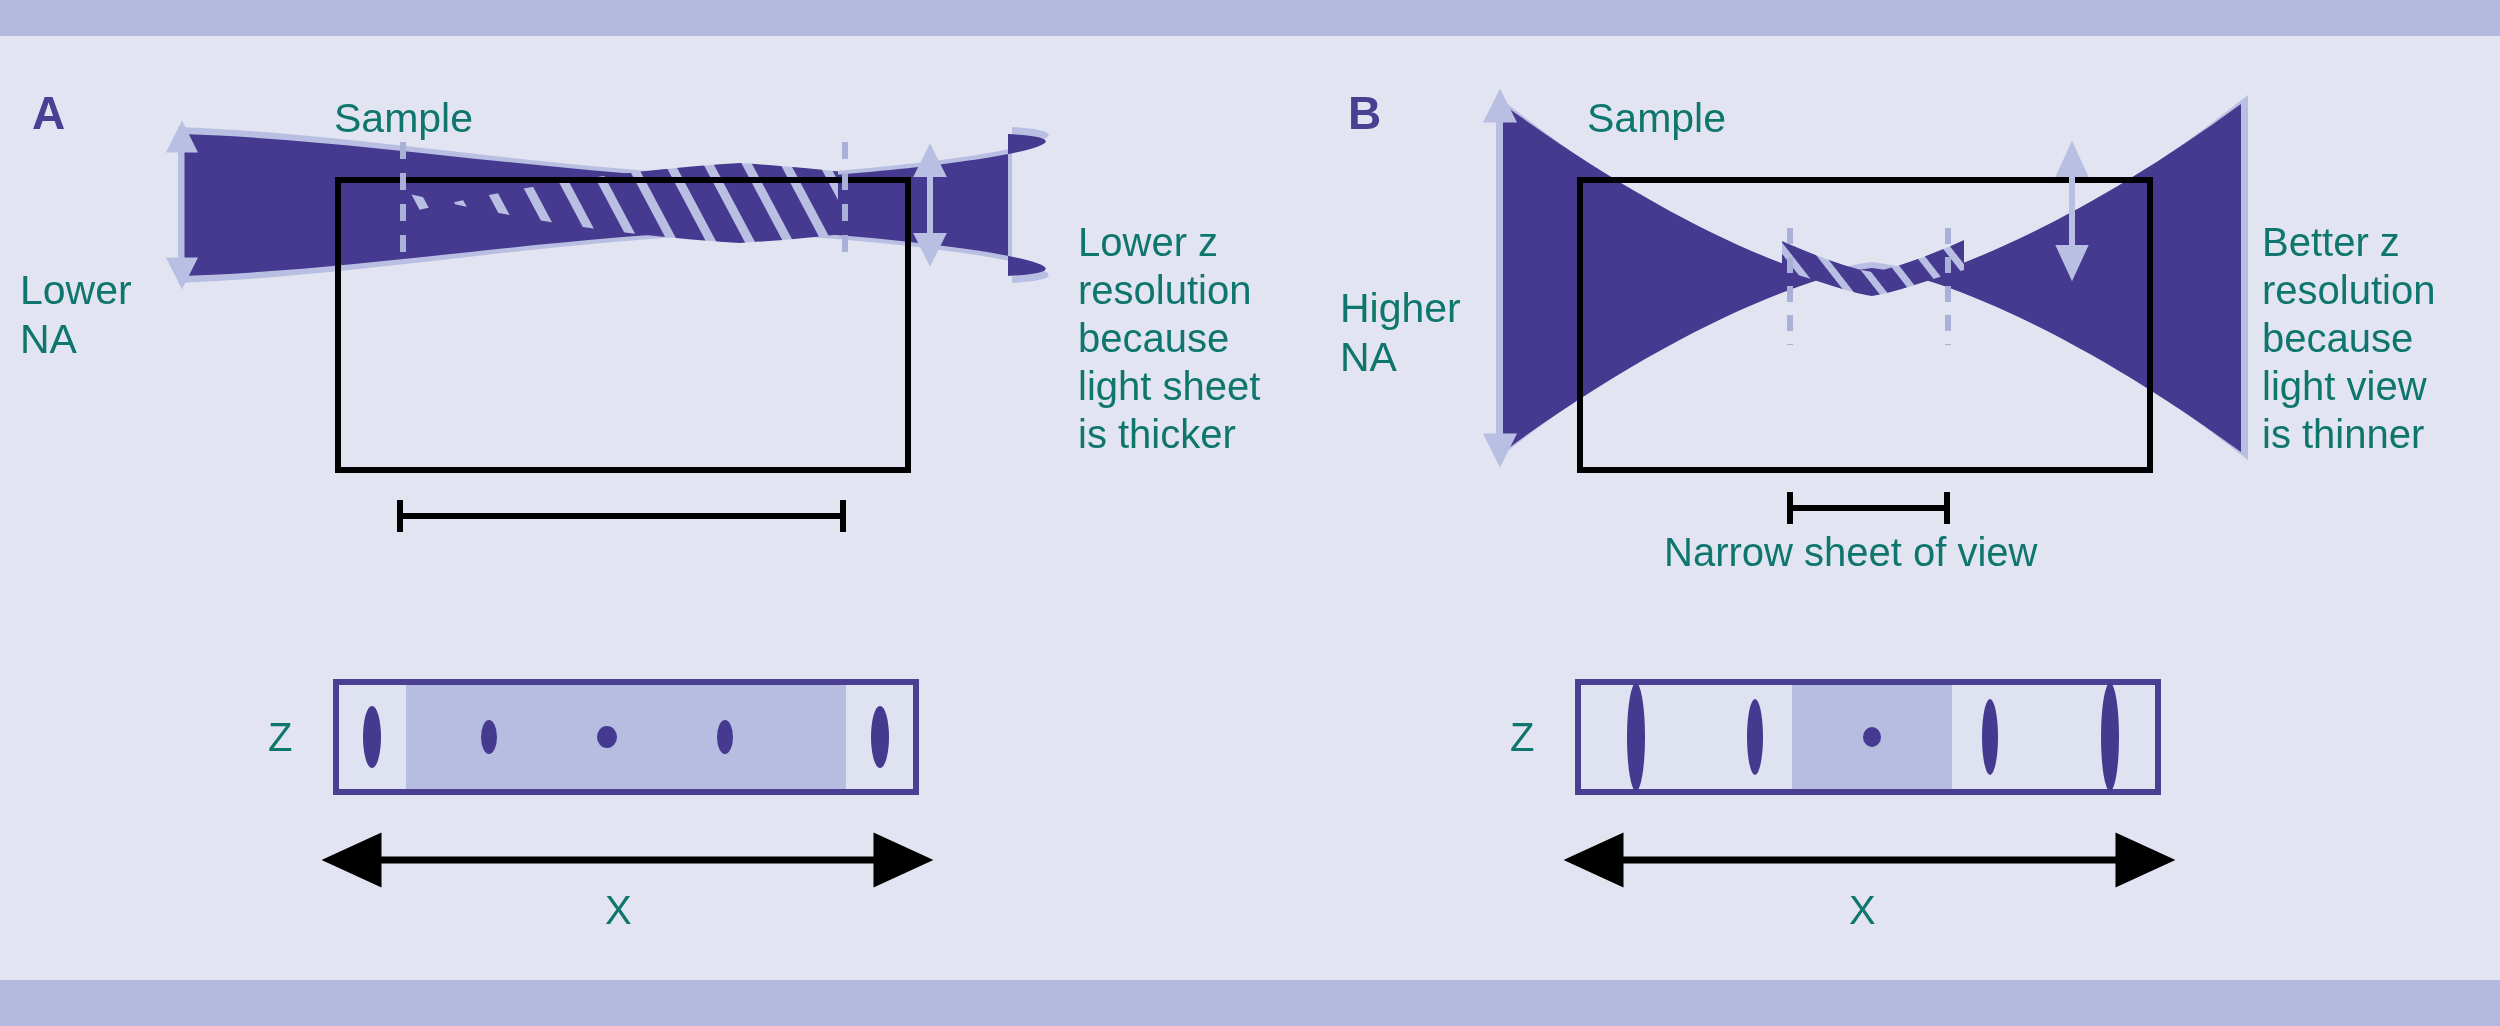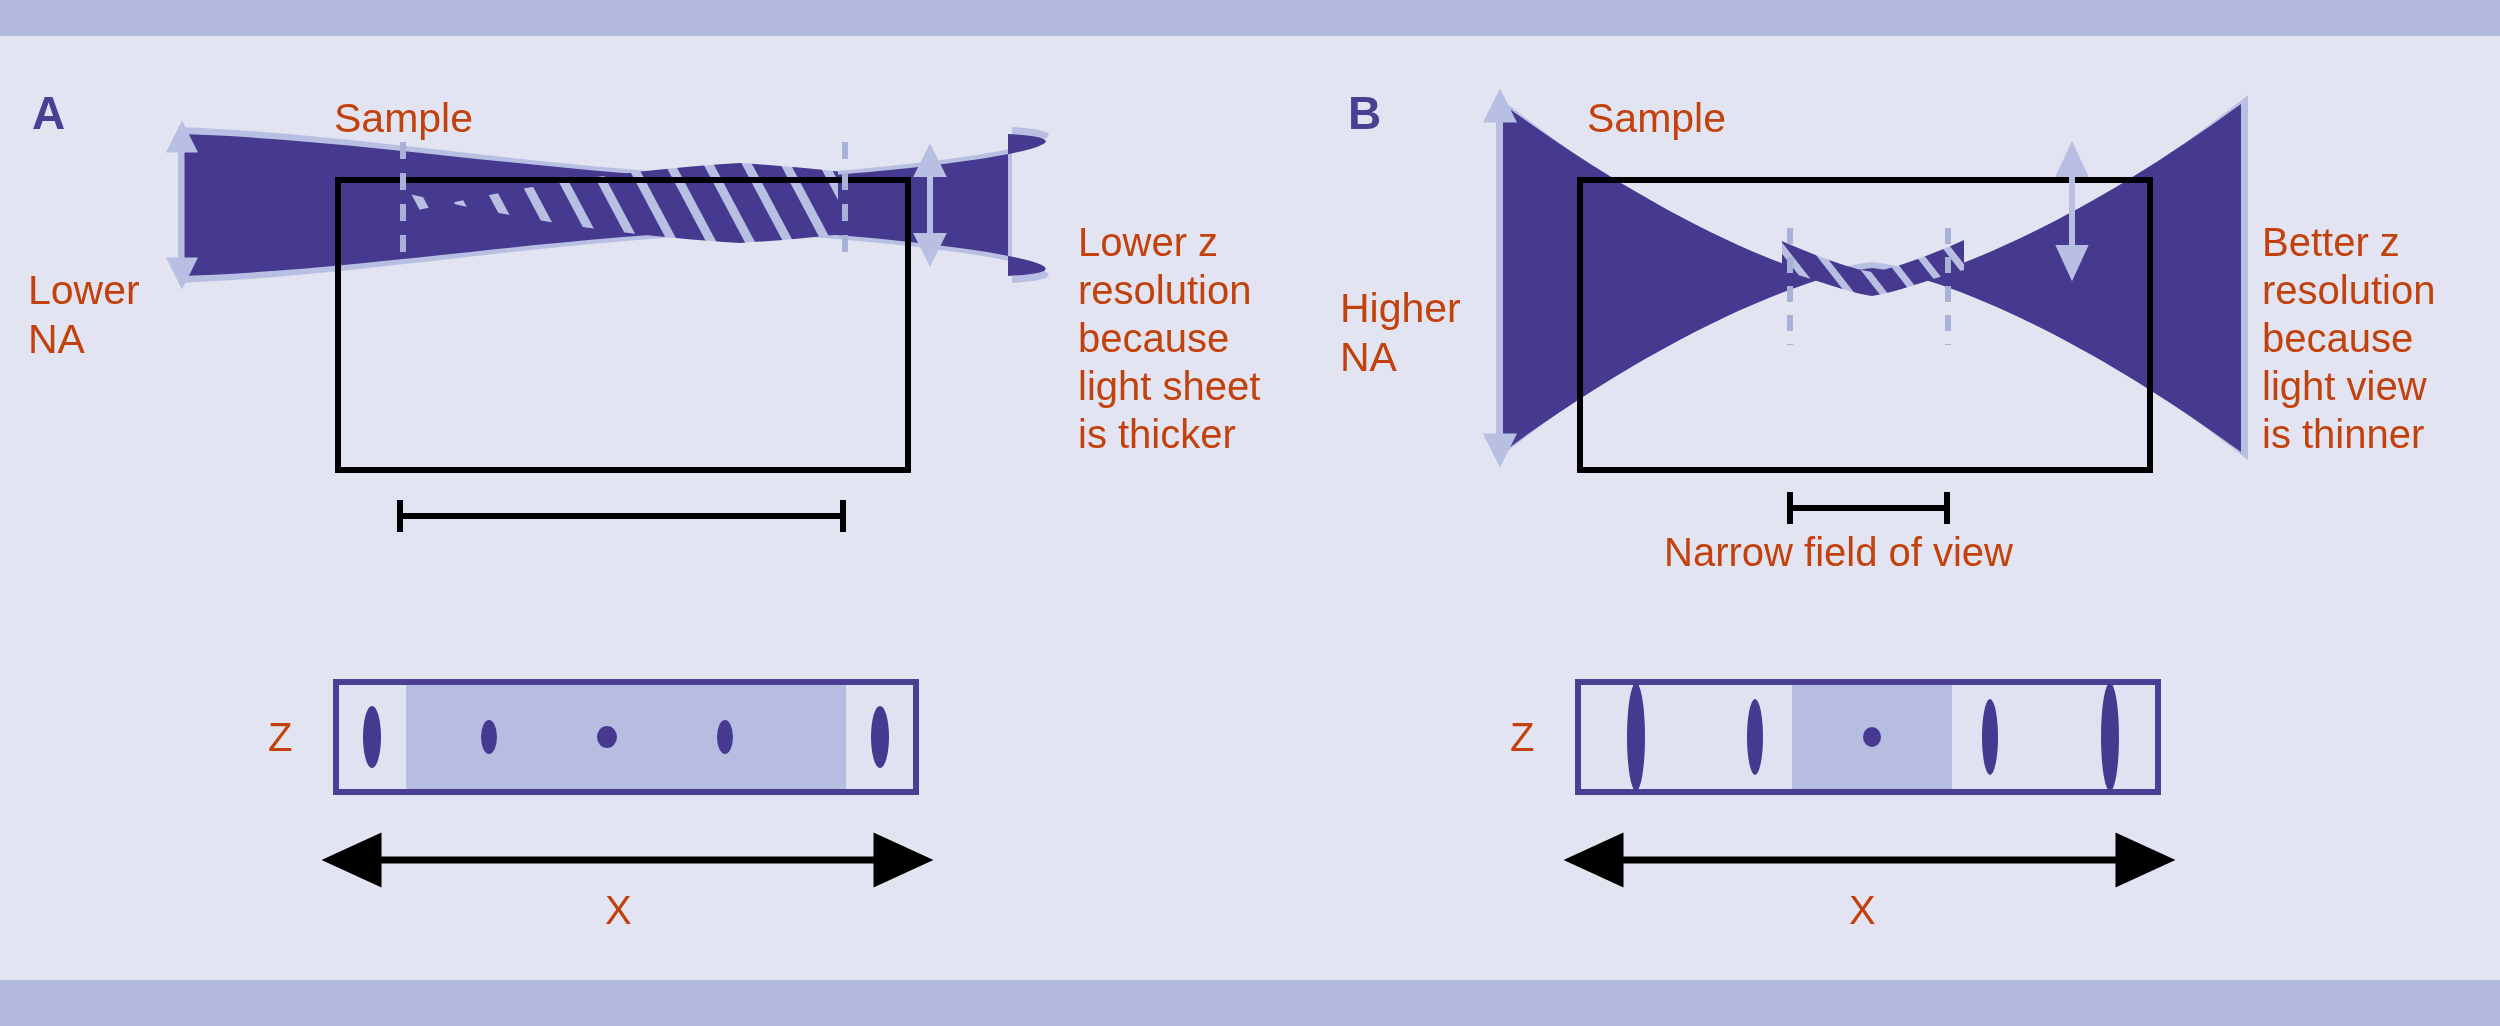--- a/index.html
+++ b/index.html
@@ -35,21 +35,21 @@
   .panel-label {
     position: absolute;
     font-size: 46px;
     font-weight: bold;
     color: #4a3f93;
     letter-spacing: 0;
     line-height: 1;
   }
   .txt {
     position: absolute;
-    color: #c2410c;
+    color: #0f766e;
     font-size: 41px;
     line-height: 1.20;
     white-space: pre-line;
   }
   .txt-sample { font-size: 41px; }
   .txt-na { font-size: 41px; }
   .txt-note { font-size: 40px; margin-top: 38px; }
   .txt-fov { font-size: 40px; }
   .txt-axis { font-size: 40px; }
   svg.layer {
@@ -216,21 +216,21 @@
         <polygon points="1572,860 1620,838 1620,882"></polygon>
         <polygon points="2167,860 2119,838 2119,882"></polygon>
       </g>
     </g>
   </svg>
 
   <div class="panel-label" style="left:32px; top:90px;">A</div>
 
   <div class="txt txt-sample" style="left:334px; top:94px;">Sample</div>
 
-  <div class="txt txt-na" style="left:28px; top:266px;">Lower
+  <div class="txt txt-na" style="left:20px; top:266px;">Lower
 NA</div>
 
   <div class="txt txt-note" style="left:1078px; top:180px;">Lower z
 resolution
 because
 light sheet
 is thicker</div>
 
 
   <div class="txt txt-axis" style="left:268px; top:713px;">Z</div>
@@ -243,19 +243,19 @@
 
   <div class="txt txt-na" style="left:1340px; top:284px;">Higher
 NA</div>
 
   <div class="txt txt-note" style="left:2262px; top:180px;">Better z
 resolution
 because
 light view
 is thinner</div>
 
-  <div class="txt txt-fov" style="left:1664px; top:528px;">Narrow field of view</div>
+  <div class="txt txt-fov" style="left:1664px; top:528px;">Narrow sheet of view</div>
 
   <div class="txt txt-axis" style="left:1510px; top:713px;">Z</div>
 
   <div class="txt txt-axis" style="left:1849px; top:886px;">X</div>
 
 </div>
 
 </body></html>

